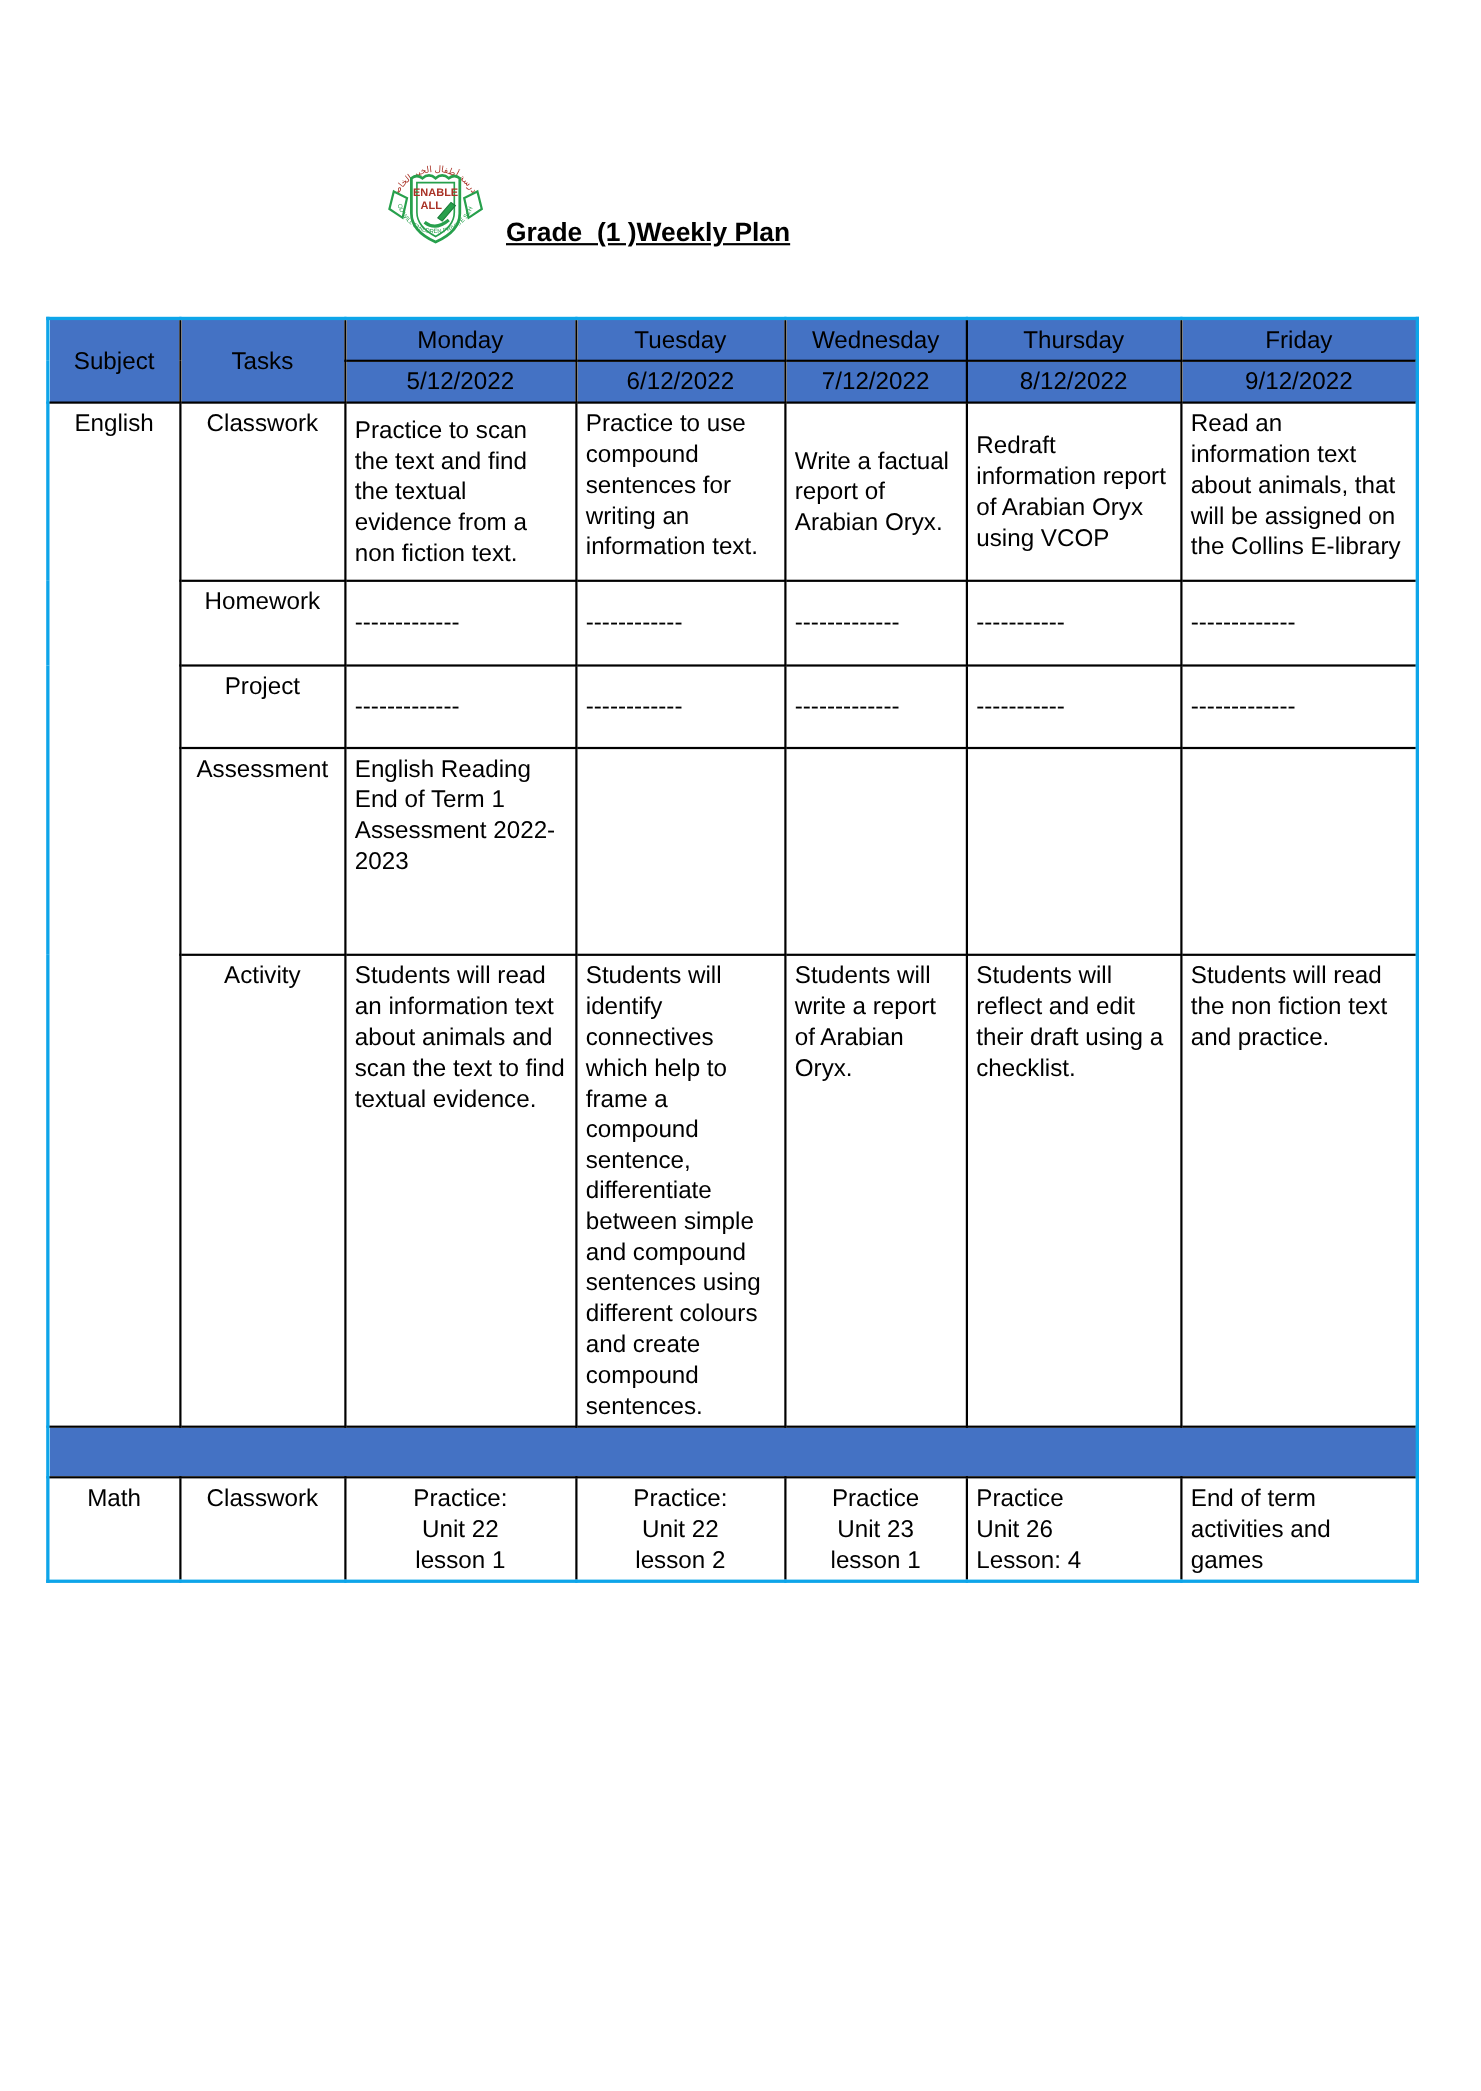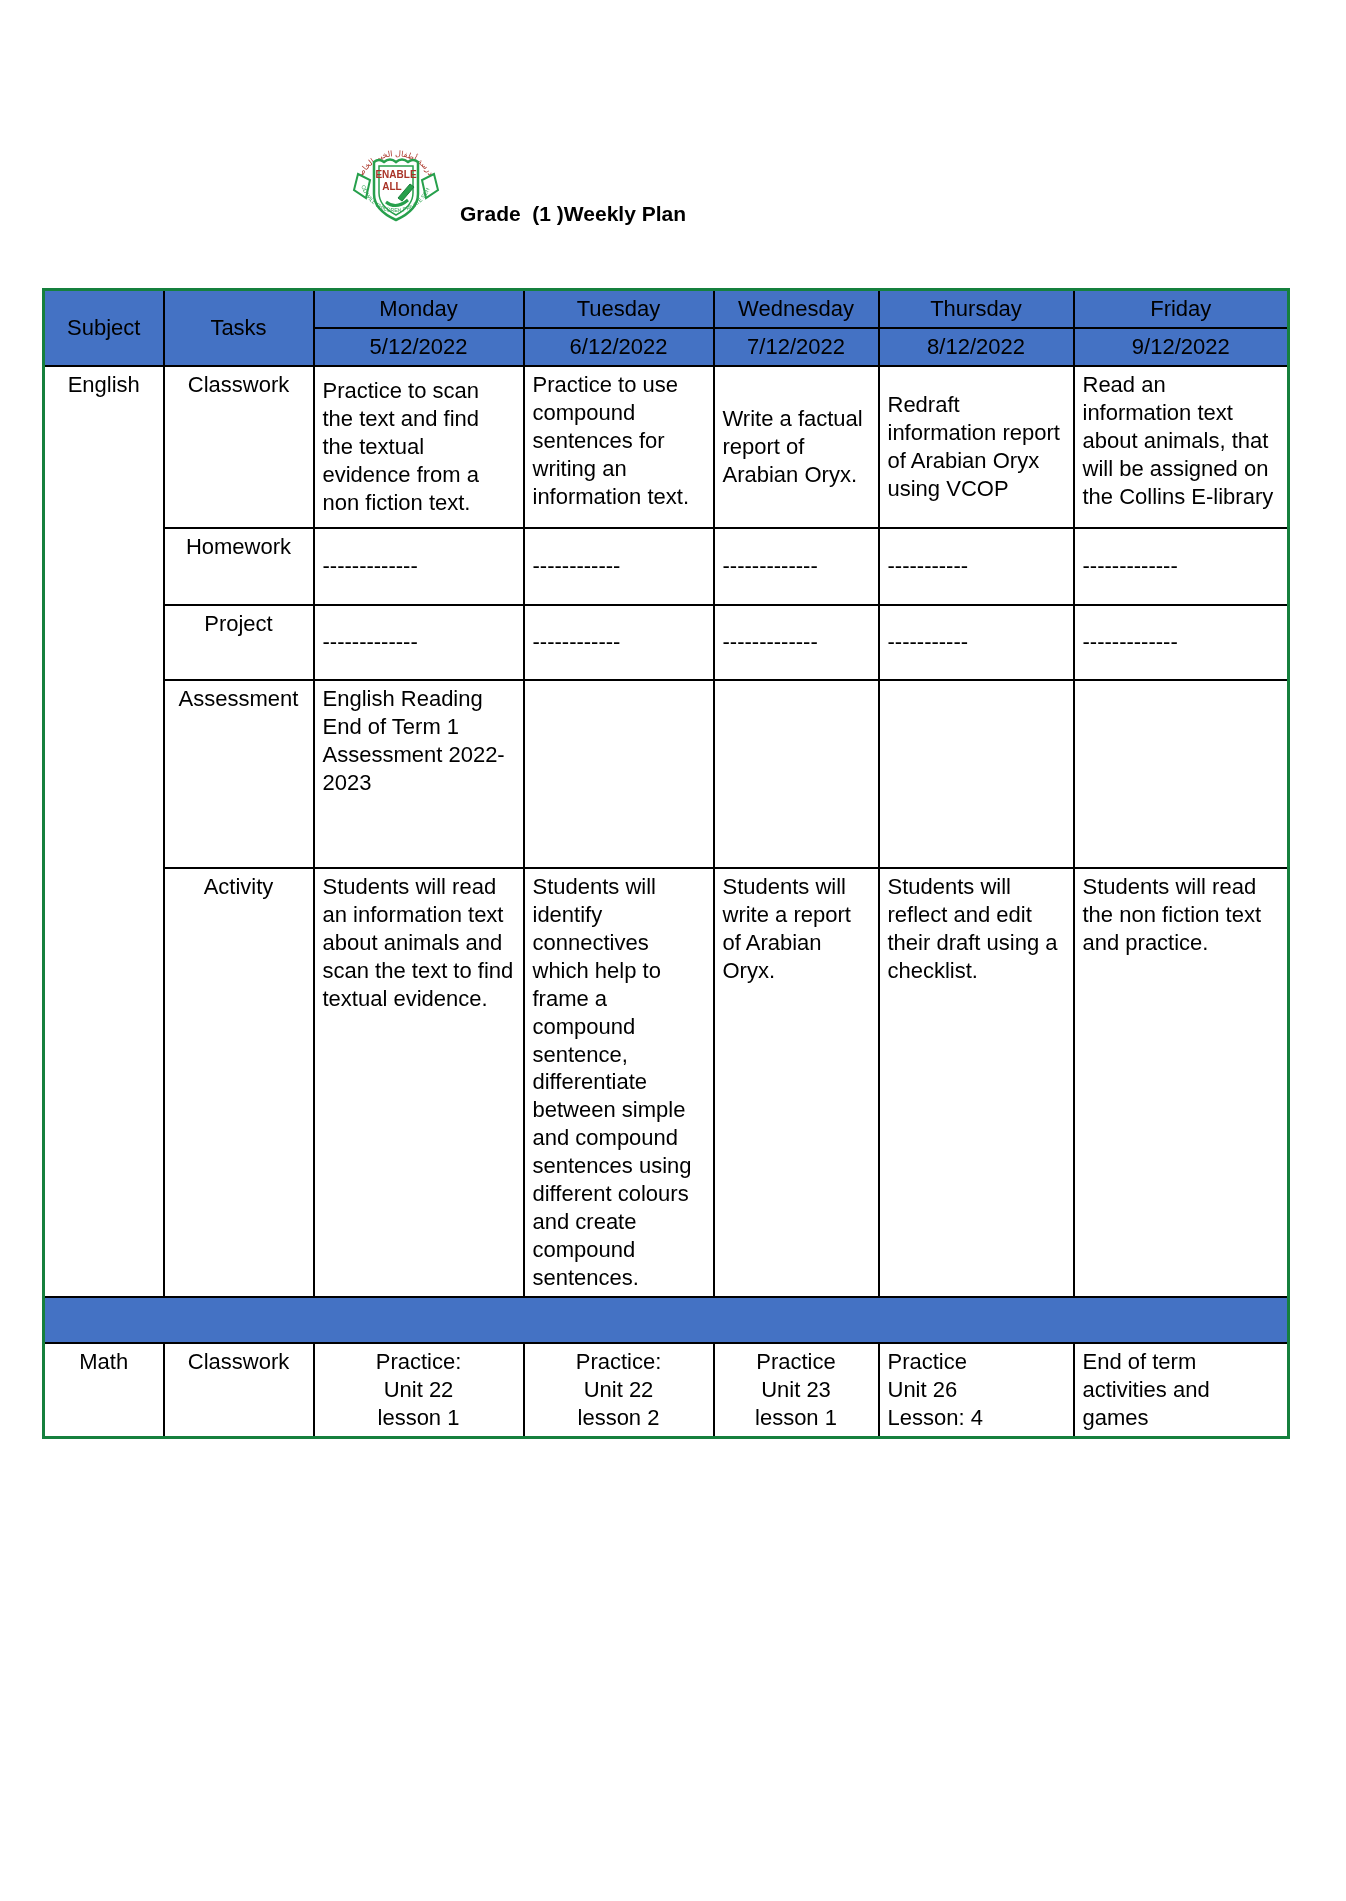--- a/index.html
+++ b/index.html
@@ -23,31 +23,32 @@
     margin: 136px 0 0 346px;
     height: 96px;
   }
   .logo-wrap {
     width: 100px;
     height: 96px;
     position: relative;
     flex: 0 0 auto;
   }
   .doc-title {
-    font-size: 21px;
+    font-size: 24px;
     font-weight: bold;
+    text-decoration: underline;
     margin: 0 0 6px 14px;
     white-space: pre;
   }
   
   table.plan {
     border-collapse: collapse;
     table-layout: fixed;
     margin: 56px 0 0 42px;
-    border: 3px solid #15803d;
+    border: 3px solid #0ea5e9;
   }
   table.plan td, table.plan th {
     border: 2px solid #000;
     padding: 4px 8px;
     font-size: 22px;
     font-weight: normal;
     line-height: 1.27;
     overflow: hidden;
     word-wrap: break-word;
   }

